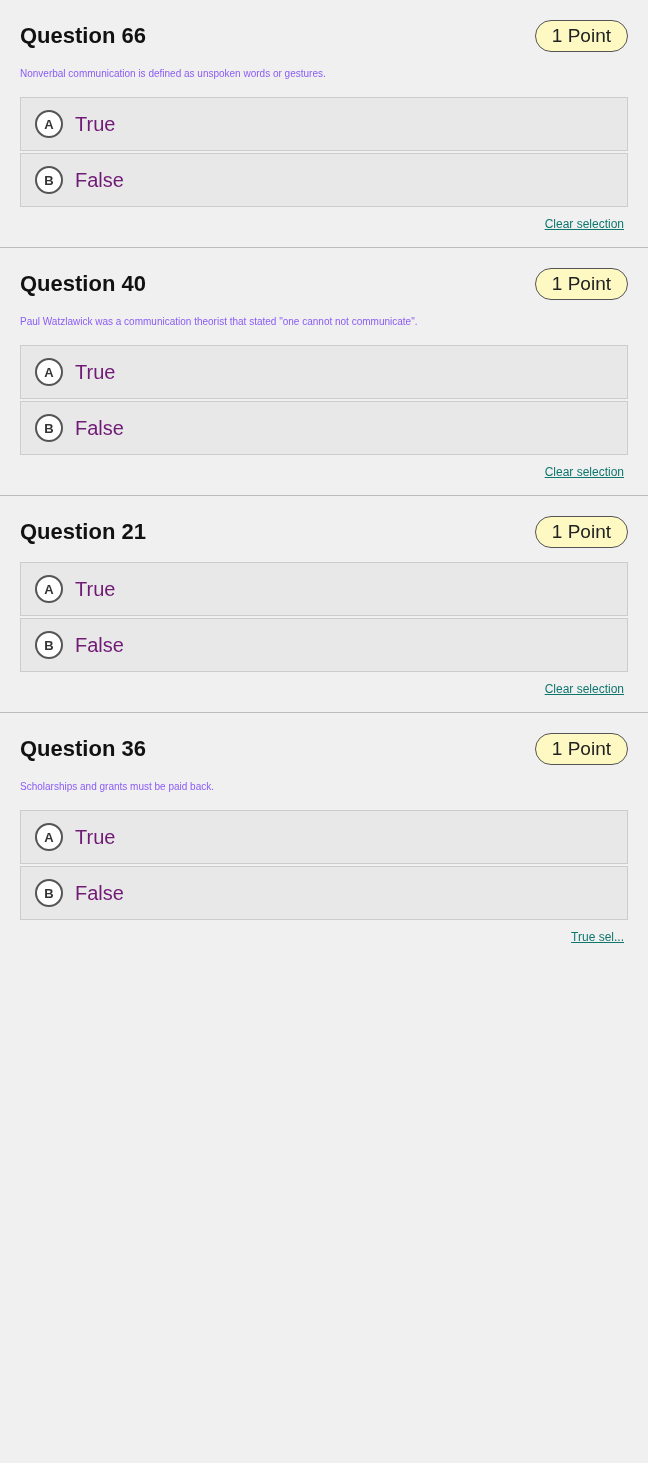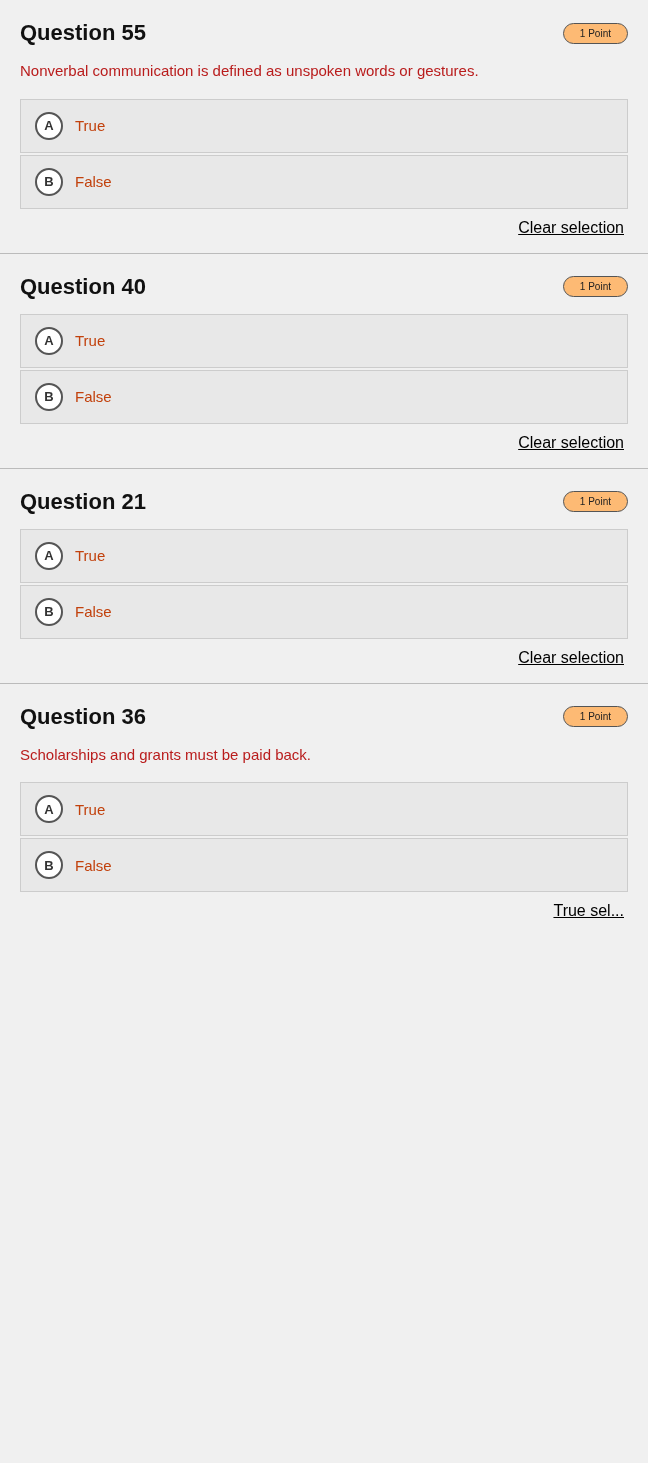--- a/index.html
+++ b/index.html
@@ -36,29 +36,29 @@
     .question-title {
       font-size: 22px;
       font-weight: bold;
       color: #111;
     }
 
     .point-badge {
       border: 1.5px solid #555;
       border-radius: 20px;
       padding: 4px 16px;
-      font-size: 10px;
+      font-size: 19px;
       color: #222;
-      background: #fdba74;
+      background: #fef9c3;
       white-space: nowrap;
     }
 
     .question-text {
-      font-size: 15px;
-      color: #b91c1c;
+      font-size: 10px;
+      color: #8b5cf6;
       margin-bottom: 16px;
       line-height: 1.5;
     }
 
     .answer-option {
       display: flex;
       align-items: center;
       background: #e8e8e8;
       border: 1px solid #ccc;
       padding: 12px 14px;
@@ -76,33 +76,33 @@
       justify-content: center;
       font-size: 13px;
       font-weight: bold;
       color: #333;
       margin-right: 12px;
       flex-shrink: 0;
       background: white;
     }
 
     .option-label {
-      font-size: 15px;
-      color: #c2410c;
+      font-size: 20px;
+      color: #701a75;
     }
 
     .clear-selection-row {
       display: flex;
       justify-content: flex-end;
       padding: 8px 4px 16px 0;
     }
 
     .clear-selection-link {
-      font-size: 16px;
-      color: #000000;
+      font-size: 12px;
+      color: #0f766e;
       text-decoration: underline;
       cursor: pointer;
     }
 
     .divider {
       height: 1px;
       background: #bbb;
       margin: 0 0 0 0;
     }
 
@@ -111,21 +111,21 @@
       flex-direction: column;
     }
   </style>
 </head>
 <body>
 
 <div class="page-container">
   <div class="questions-wrapper" id="questions-wrapper">
   <div class="question-block">
         <div class="question-header">
-          <div class="question-title">Question 55</div>
+          <div class="question-title">Question 66</div>
           <div class="point-badge">1 Point</div>
         </div>
         <div class="question-text">Nonverbal communication is defined as unspoken words or gestures.</div>
         <div class="answer-option">
           <div class="option-circle">A</div>
           <span class="option-label">True</span>
         </div>
         <div class="answer-option">
           <div class="option-circle">B</div>
           <span class="option-label">False</span>
@@ -133,20 +133,21 @@
         <div class="clear-selection-row">
           <span class="clear-selection-link">Clear selection</span>
         </div>
       </div>
       <div class="divider"></div>
       <div class="question-block">
         <div class="question-header">
           <div class="question-title">Question 40</div>
           <div class="point-badge">1 Point</div>
         </div>
+        <div class="question-text">Paul Watzlawick was a communication theorist that stated "one cannot not communicate".</div>
         <div class="answer-option">
           <div class="option-circle">A</div>
           <span class="option-label">True</span>
         </div>
         <div class="answer-option">
           <div class="option-circle">B</div>
           <span class="option-label">False</span>
         </div>
         <div class="clear-selection-row">
           <span class="clear-selection-link">Clear selection</span>

